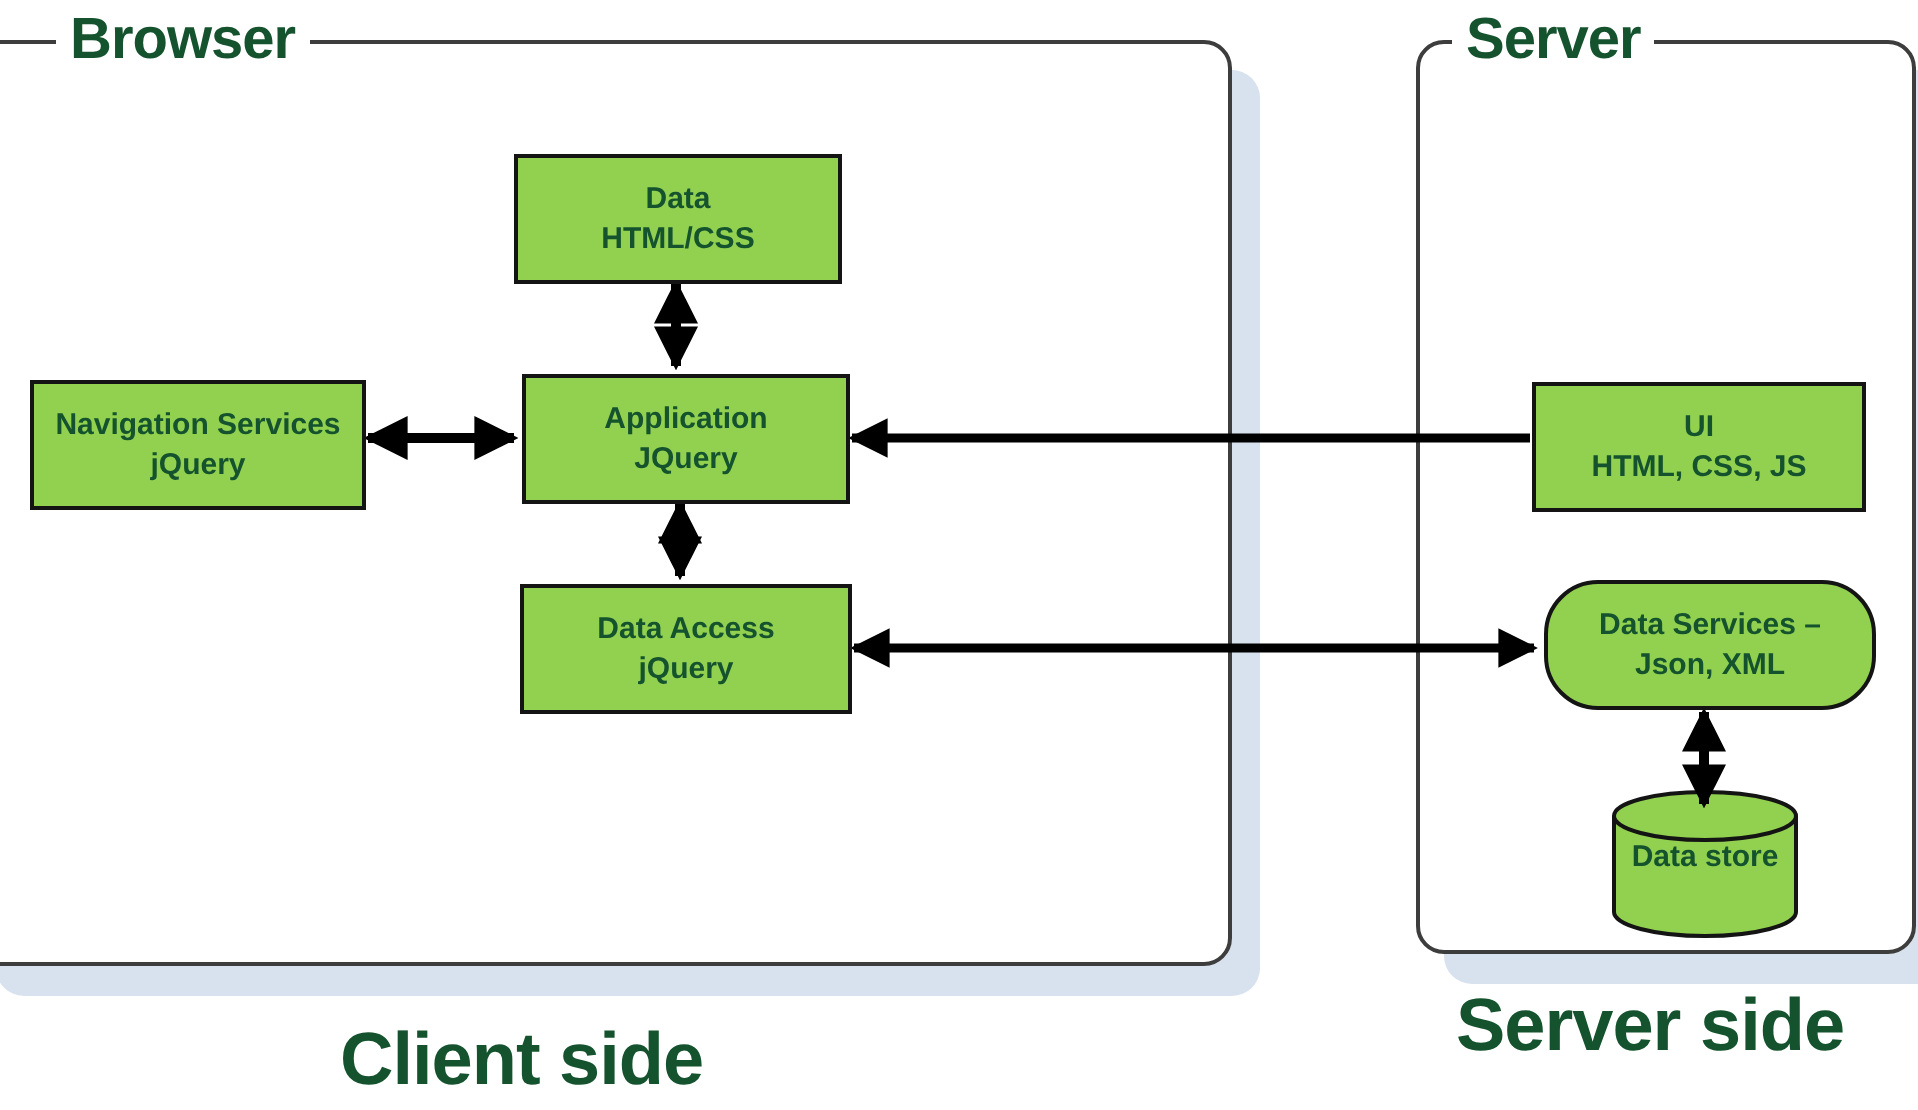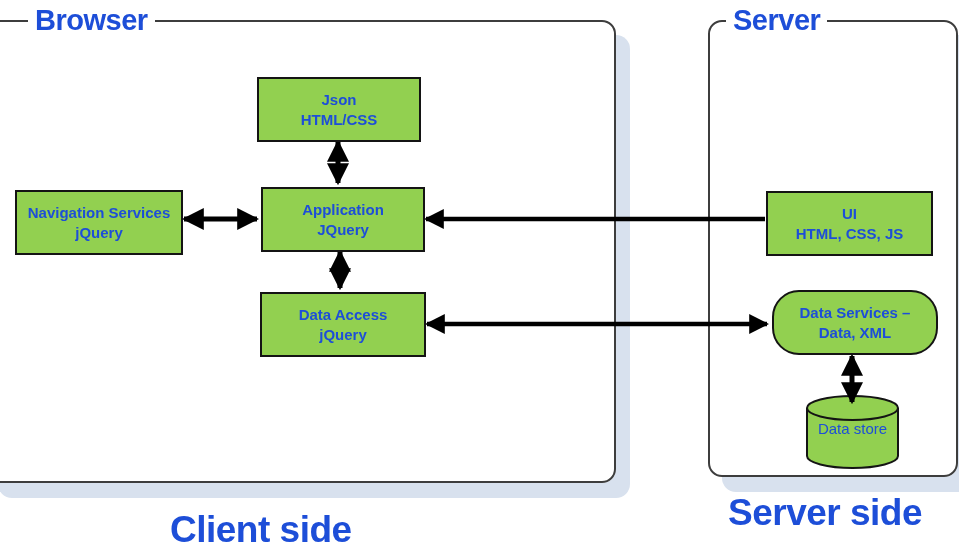--- a/index.html
+++ b/index.html
@@ -1,18 +1,18 @@
 <!DOCTYPE html>
 <html><head>
 <meta charset="utf-8">
 <style>
   html,body{margin:0;padding:0;background:#fff;}
   .canvas{
     position:relative;width:959px;height:555px;overflow:hidden;background:#ffffff;
-    font-family:"Liberation Sans", sans-serif;color:#1d4ed8;
+    font-family:"Liberation Sans", sans-serif;color:#14532d;
   }
   
   .group-box{
     position:absolute;border:2px solid #3d3d3d;border-radius:14px;background:transparent;
     box-shadow:14px 15px 0 0 #d8e1ee;z-index:1;
   }
   .group-box.browser{left:-16px;top:20px;width:628px;height:459px;}
   .group-box.server{left:708px;top:20px;width:246px;height:453px;}
   .group-label{
     position:absolute;top:5px;z-index:5;background:#ffffff;padding:0 7px;
@@ -29,21 +29,21 @@
   .node.view{left:257px;top:77px;width:160px;height:61px;}
   .node.navigation{left:15px;top:190px;width:164px;height:61px;}
   .node.application{left:261px;top:187px;width:160px;height:61px;text-align:center;}
   .node.data-access{left:260px;top:292px;width:162px;height:61px;align-items:center;}
   .node.ui{left:766px;top:179px;width:163px;height:61px;margin-top:12px;}
   .node.data-services{left:772px;top:290px;width:162px;height:61px;border-radius:27px;}
   
   .cylinder-wrap{position:absolute;left:805px;top:394px;width:95px;height:78px;z-index:2;}
   .cylinder-label{
     position:absolute;left:805px;top:420px;width:95px;z-index:4;text-align:center;
-    font-weight:normal;font-size:15px;
+    font-weight:bold;font-size:15px;
   }
   
   .arrows{position:absolute;left:0;top:0;z-index:3;}
   
   .caption{
     position:absolute;font-weight:bold;font-size:37px;letter-spacing:-0.5px;
     z-index:5;
   }
   .caption.client{left:170px;top:509px;width:300px;}
   .caption.server-side{left:728px;top:492px;width:240px;}
@@ -74,21 +74,21 @@
     </defs>
     <line x1="338" y1="142" x2="338" y2="183" stroke="#000" stroke-width="5" marker-start="url(#head)" marker-end="url(#head)"></line>
     <line x1="184" y1="219" x2="257" y2="219" stroke="#000" stroke-width="5" marker-start="url(#head)" marker-end="url(#head)"></line>
     <line x1="340" y1="252" x2="340" y2="288" stroke="#000" stroke-width="5" marker-start="url(#head)" marker-end="url(#head)"></line>
     <line x1="765" y1="219" x2="426" y2="219" stroke="#000" stroke-width="4.5" marker-end="url(#head)"></line>
     <line x1="427" y1="324" x2="767" y2="324" stroke="#000" stroke-width="4.5" marker-start="url(#head)" marker-end="url(#head)"></line>
     <line x1="852" y1="356" x2="852" y2="402" stroke="#000" stroke-width="5" marker-start="url(#head)" marker-end="url(#head)"></line>
   </svg>
 
   <div class="node view">
-    <span>Json</span>
+    <span>Data</span>
     <span>HTML/CSS</span>
   </div>
 
   <div class="node navigation">
     <span>Navigation Services</span>
     <span>jQuery</span>
   </div>
 
   <div class="node application">
     <span>Application</span>
@@ -100,21 +100,21 @@
     <span>jQuery</span>
   </div>
 
   <div class="node ui">
     <span>UI</span>
     <span>HTML, CSS, JS</span>
   </div>
 
   <div class="node data-services">
     <span>Data Services –</span>
-    <span>Data, XML</span>
+    <span>Json, XML</span>
   </div>
 
   <div class="cylinder-label">Data store</div>
 
   <div class="caption client">Client side</div>
   <div class="caption server-side">Server side</div>
 
 </div>
 
 </body></html>

